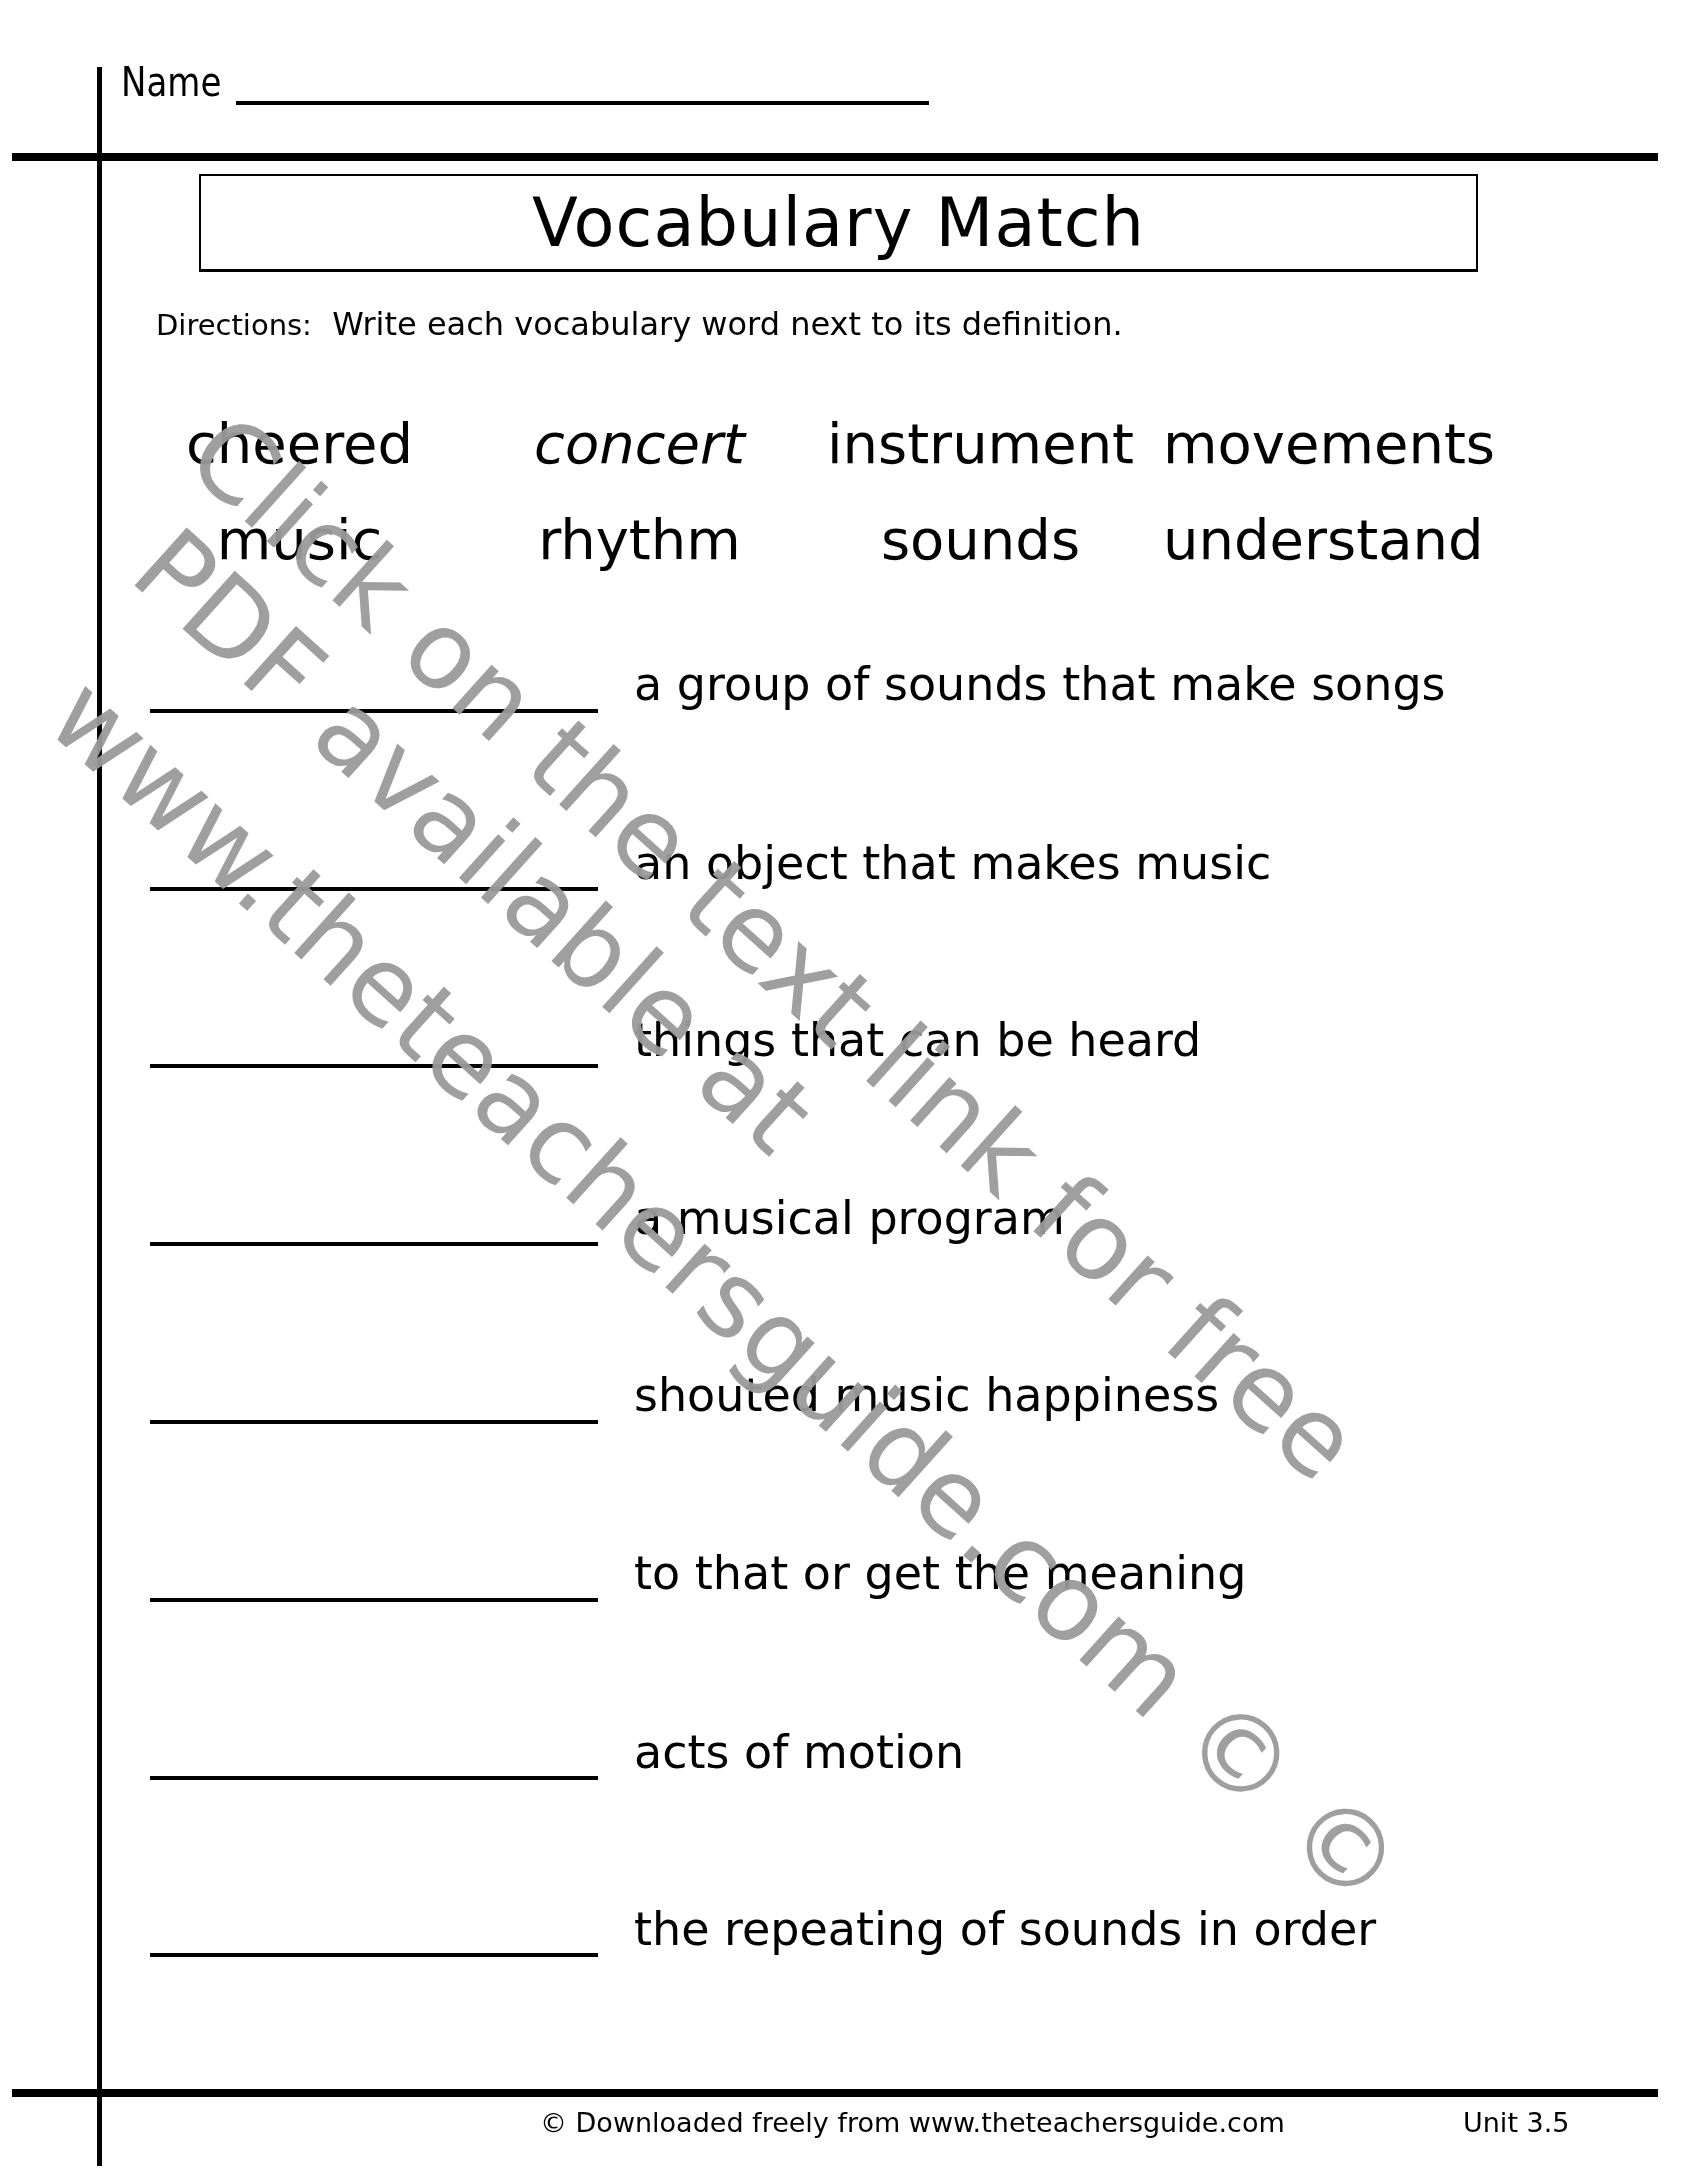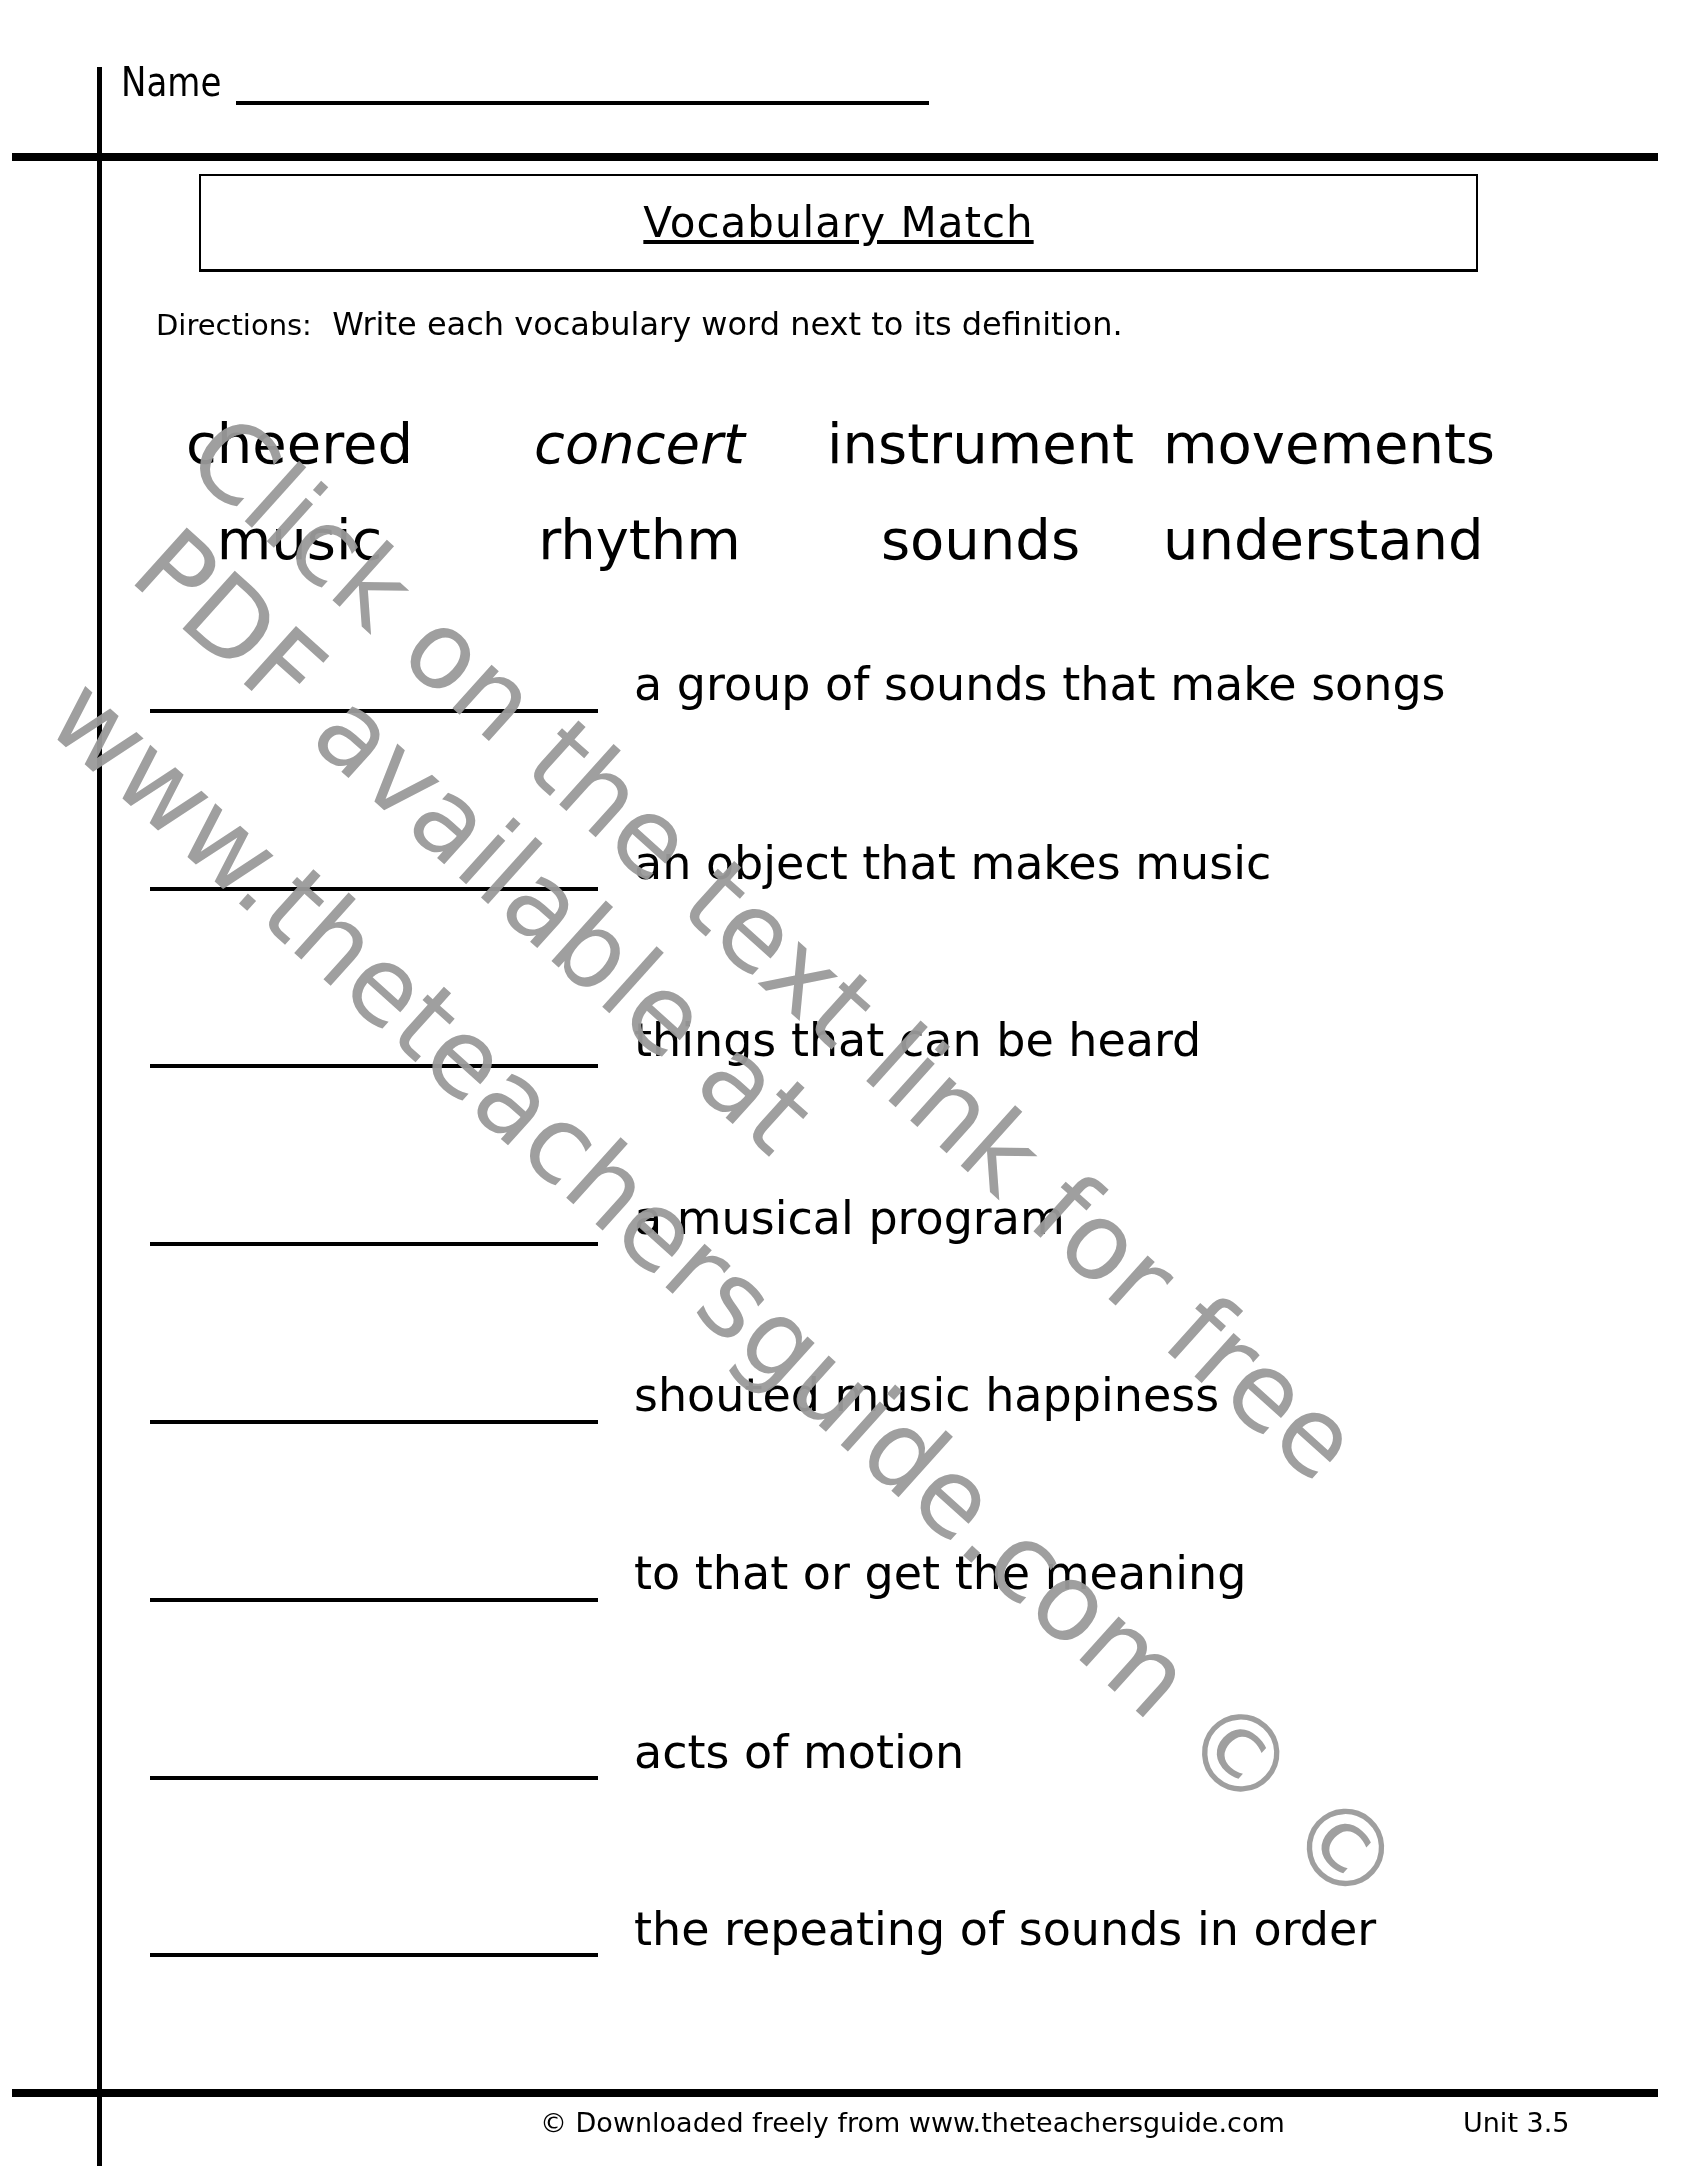--- a/index.html
+++ b/index.html
@@ -3,21 +3,21 @@
 <meta charset="utf-8">
 <style>
   html,body{margin:0;padding:0;background:#fff;}
   body{width:1683px;height:2178px;position:relative;overflow:hidden;font-family:"DejaVu Sans",sans-serif;color:#000;}
   .abs{position:absolute;}
   .vline{left:97px;top:67px;width:5px;height:2099px;background:#000;}
   .hline{height:8px;background:#000;}
   .name-label{left:121px;top:59px;font-size:40px;transform:scaleX(0.85);transform-origin:left;}
   .name-line{left:236px;top:101px;width:693px;height:4px;background:#000;}
   .title-box{left:199px;top:174px;width:1275px;height:93px;border:2px solid #000;border-bottom-width:3px;display:flex;align-items:center;justify-content:center;}
-  .title{font-size:42px;letter-spacing:1px;text-decoration:underline;}
+  .title{font-size:67px;letter-spacing:1px;}
   .directions{left:156px;top:305px;font-size:32px;white-space:nowrap;}
   .directions .lbl{font-size:29px;}
   .word{font-size:56px;width:317px;text-align:center;white-space:nowrap;}
   .ans-line{left:150px;width:448px;height:4px;background:#000;}
   .defn{left:634px;font-size:46px;white-space:nowrap;}
   .watermark{color:#9a9a9a;font-size:107px;white-space:nowrap;transform-origin:left top;pointer-events:none;z-index:5;opacity:0.95;}
   .footer{font-size:27px;white-space:nowrap;}
 </style>
 </head>
 <body>

